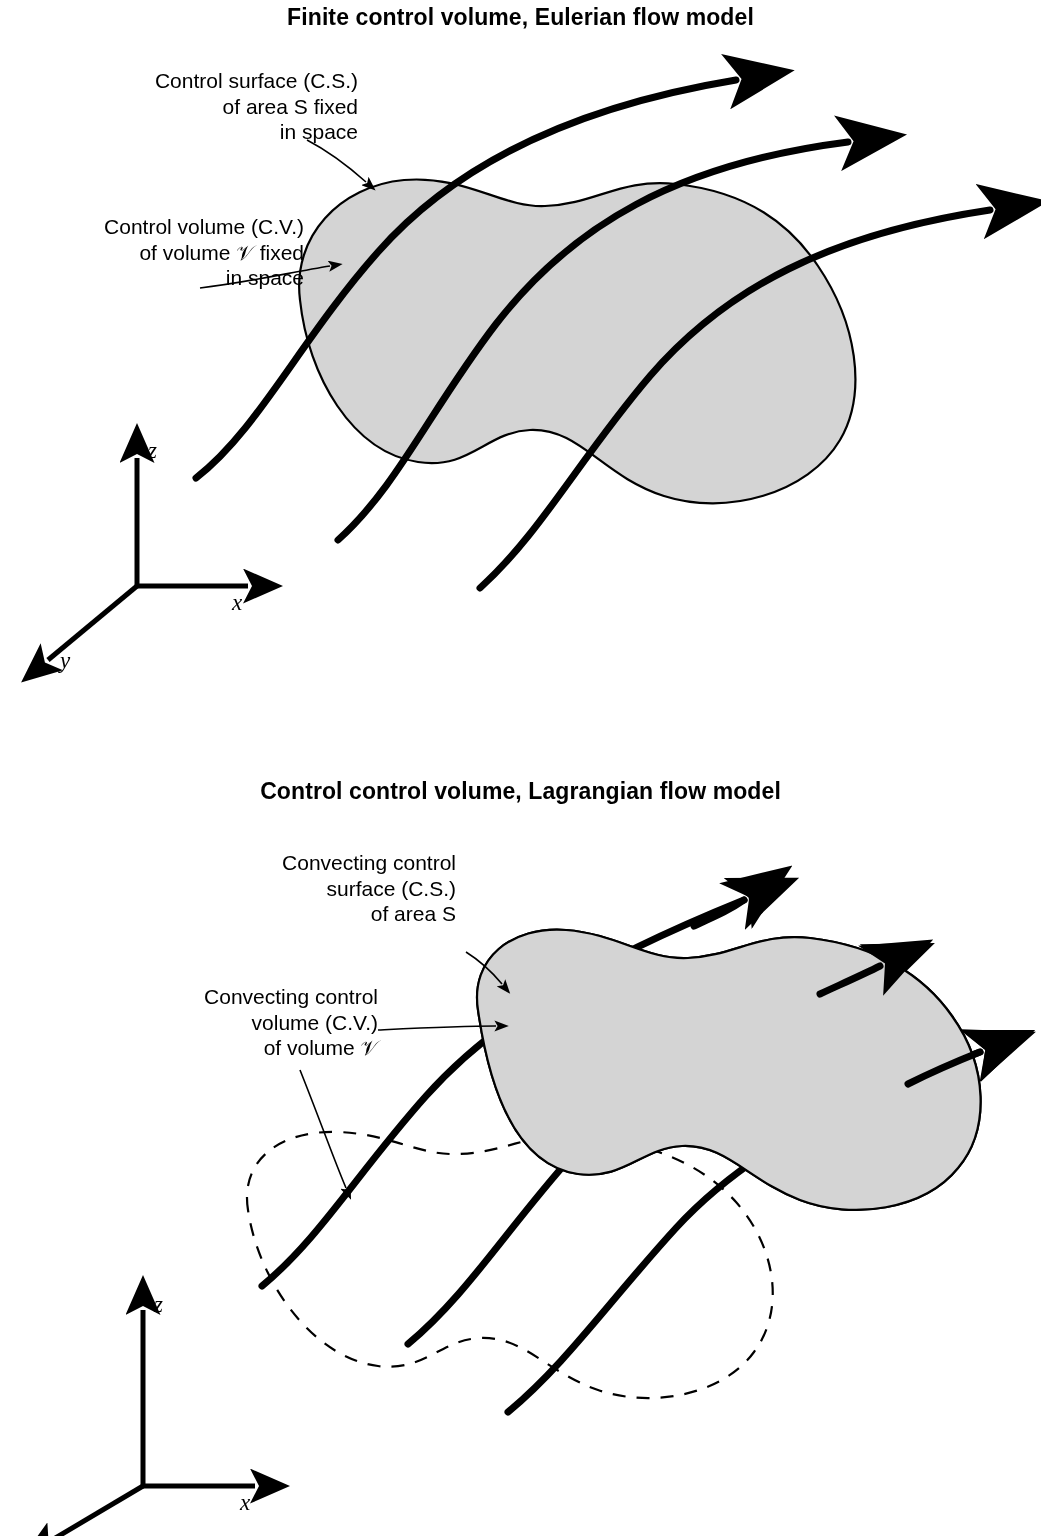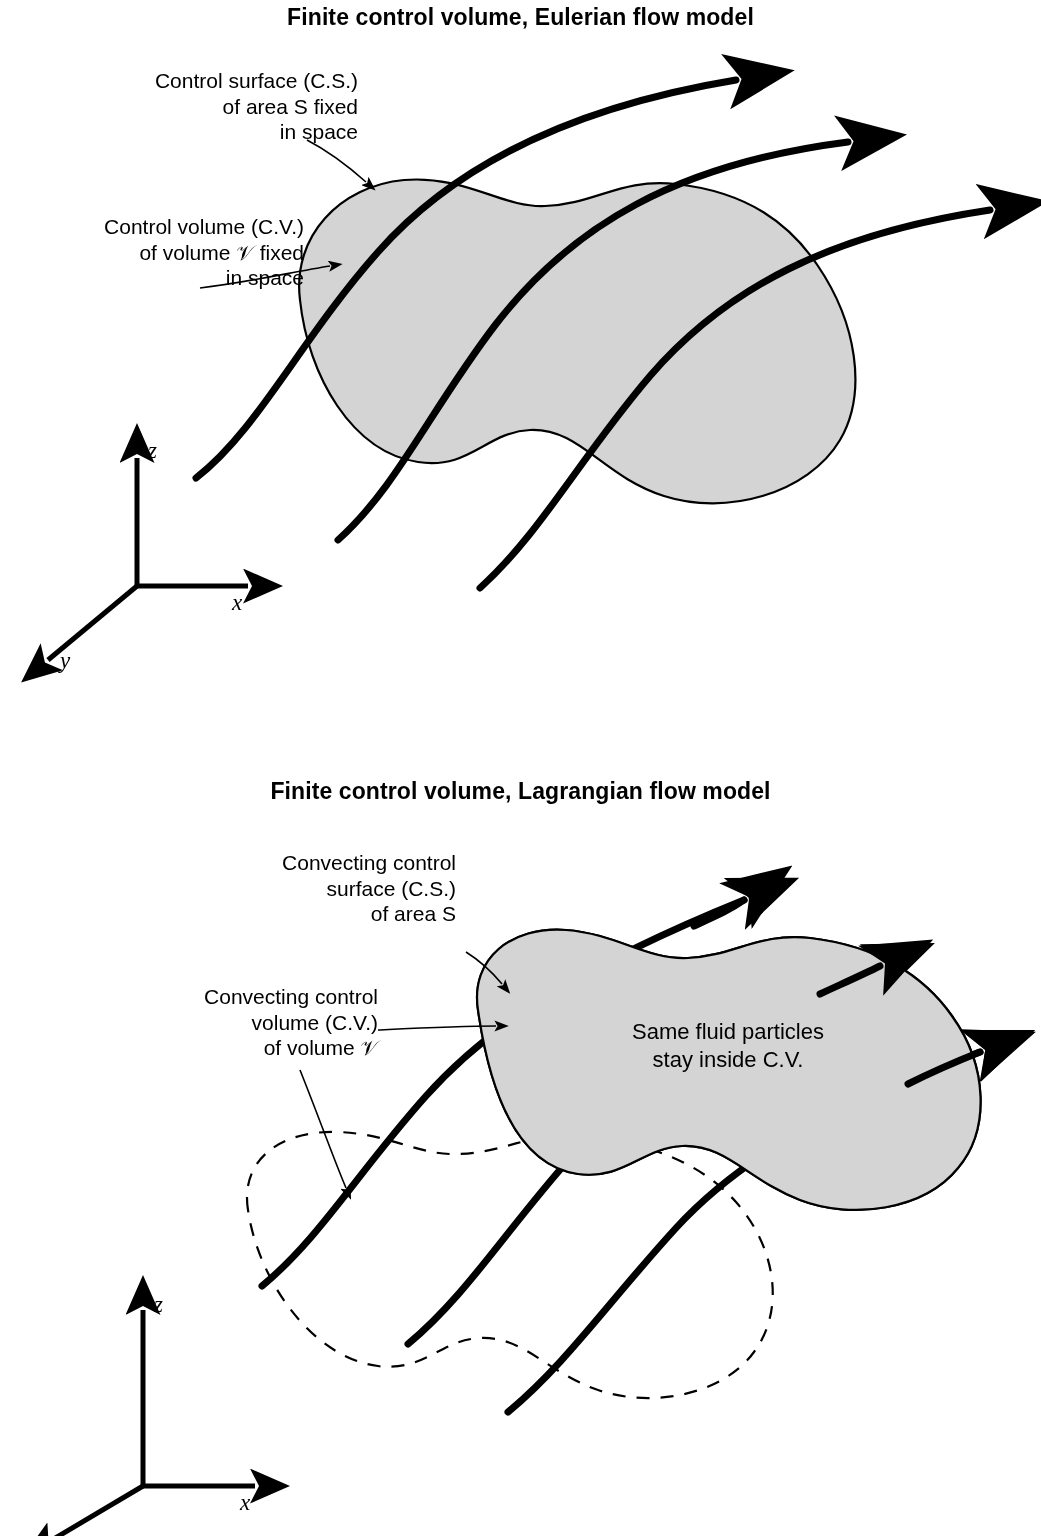--- a/index.html
+++ b/index.html
@@ -117,21 +117,21 @@
 in space</div>
 
   <div class="axis-label" style="position:absolute; top:438px; left:148px;">z</div>
   <div class="axis-label" style="position:absolute; top:590px; left:232px;">x</div>
   <div class="axis-label" style="position:absolute; top:648px; left:60px;">y</div>
 
 </div>
 
 <div class="panel" id="panel-lagrangian">
 
-  <div class="panel-title" id="title-lagrangian">Finite control volume, Lagrangian flow model</div>
+  <div class="panel-title" id="title-lagrangian">Control control volume, Lagrangian flow model</div>
 
   <svg class="svg-layer" width="1041" height="796" viewBox="0 0 1041 796">
     <defs>
       <marker id="arrowThick2" markerWidth="10" markerHeight="8" refX="1.5" refY="4" orient="auto" markerUnits="strokeWidth">
         <path d="M0,0 L10,4 L0,8 L2.3,4 z" fill="#000"></path>
       </marker>
       <marker id="arrowThin2" markerWidth="9" markerHeight="7" refX="1" refY="3.5" orient="auto" markerUnits="strokeWidth">
         <path d="M0,0 L9,3.5 L0,7 L2,3.5 z" fill="#000"></path>
       </marker>
       <marker id="axisArrow2" markerWidth="8" markerHeight="7" refX="1" refY="3.5" orient="auto" markerUnits="strokeWidth">
@@ -194,19 +194,17 @@
   </svg>
 
   <div class="anno" id="ccs-note" style="top:110px; left:136px; width:320px;">Convecting control
 surface (C.S.)
 of area S</div>
 
   <div class="anno" id="ccv-note" style="top:244px; left:48px; width:330px;">Convecting control
 volume (C.V.)
 of volume 𝒱</div>
 
-  <div class="inside-label" style="top:278px; left:568px; width:320px;">Same fluid particles
-stay inside C.V.</div>
 
   <div class="axis-label" style="position:absolute; top:552px; left:154px;">z</div>
   <div class="axis-label" style="position:absolute; top:750px; left:240px;">x</div>
 
 </div>
 
 </body></html>

